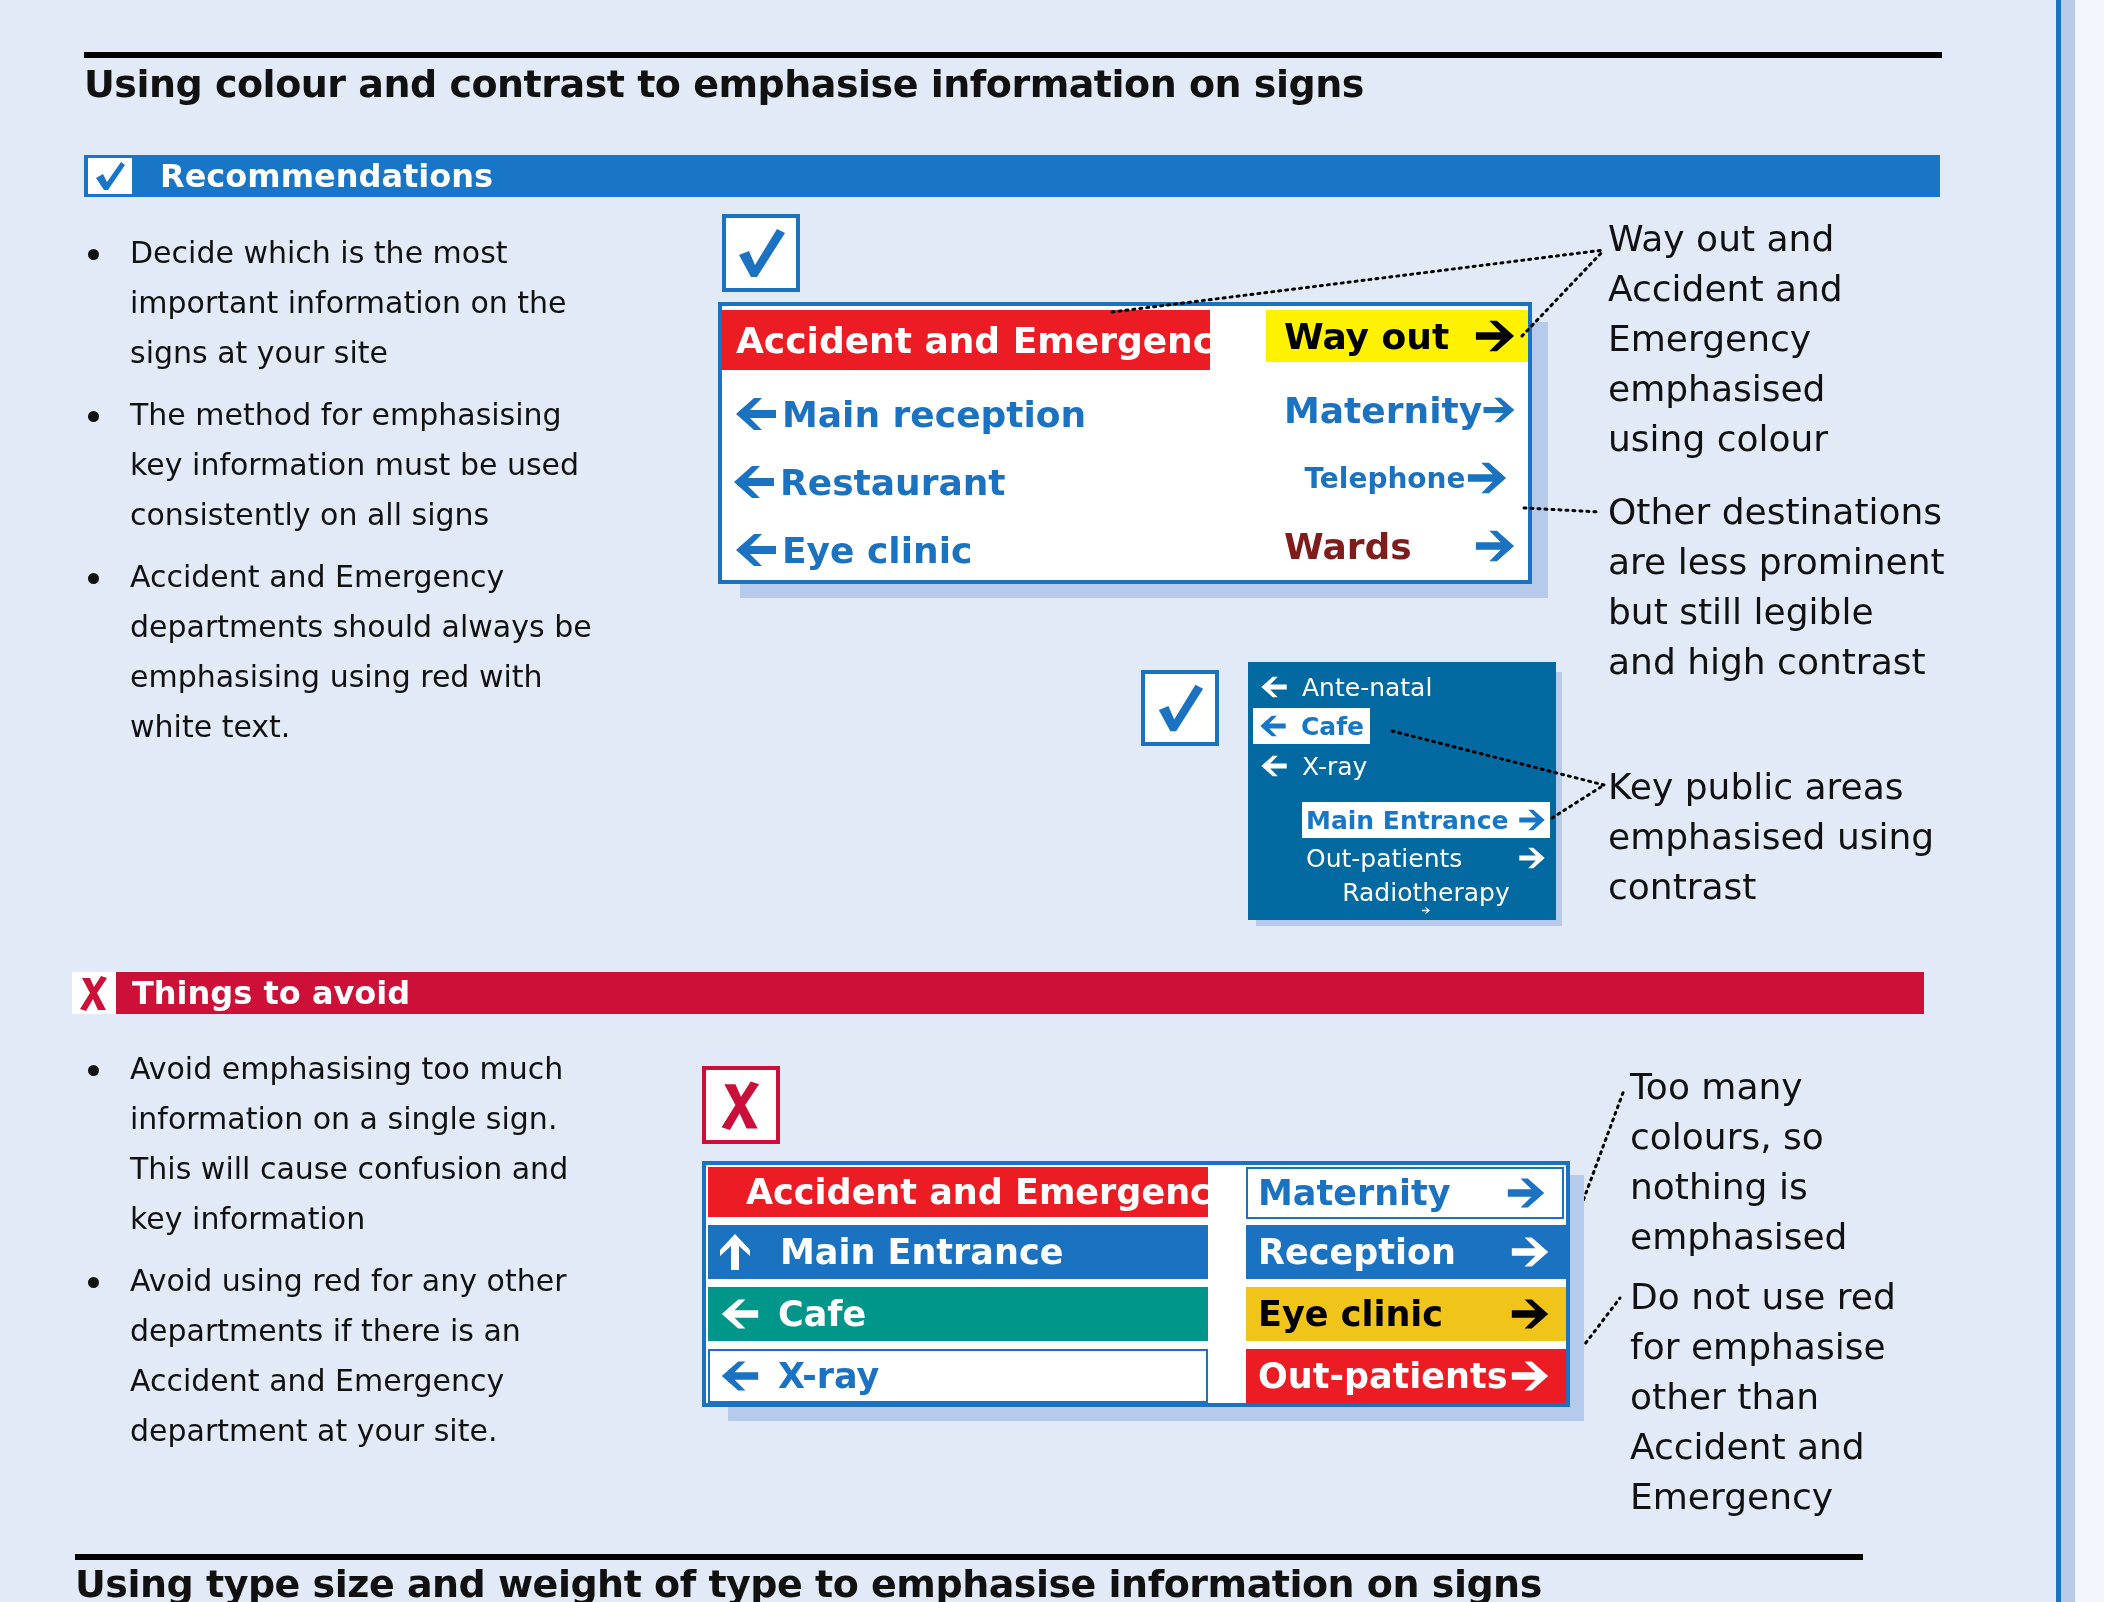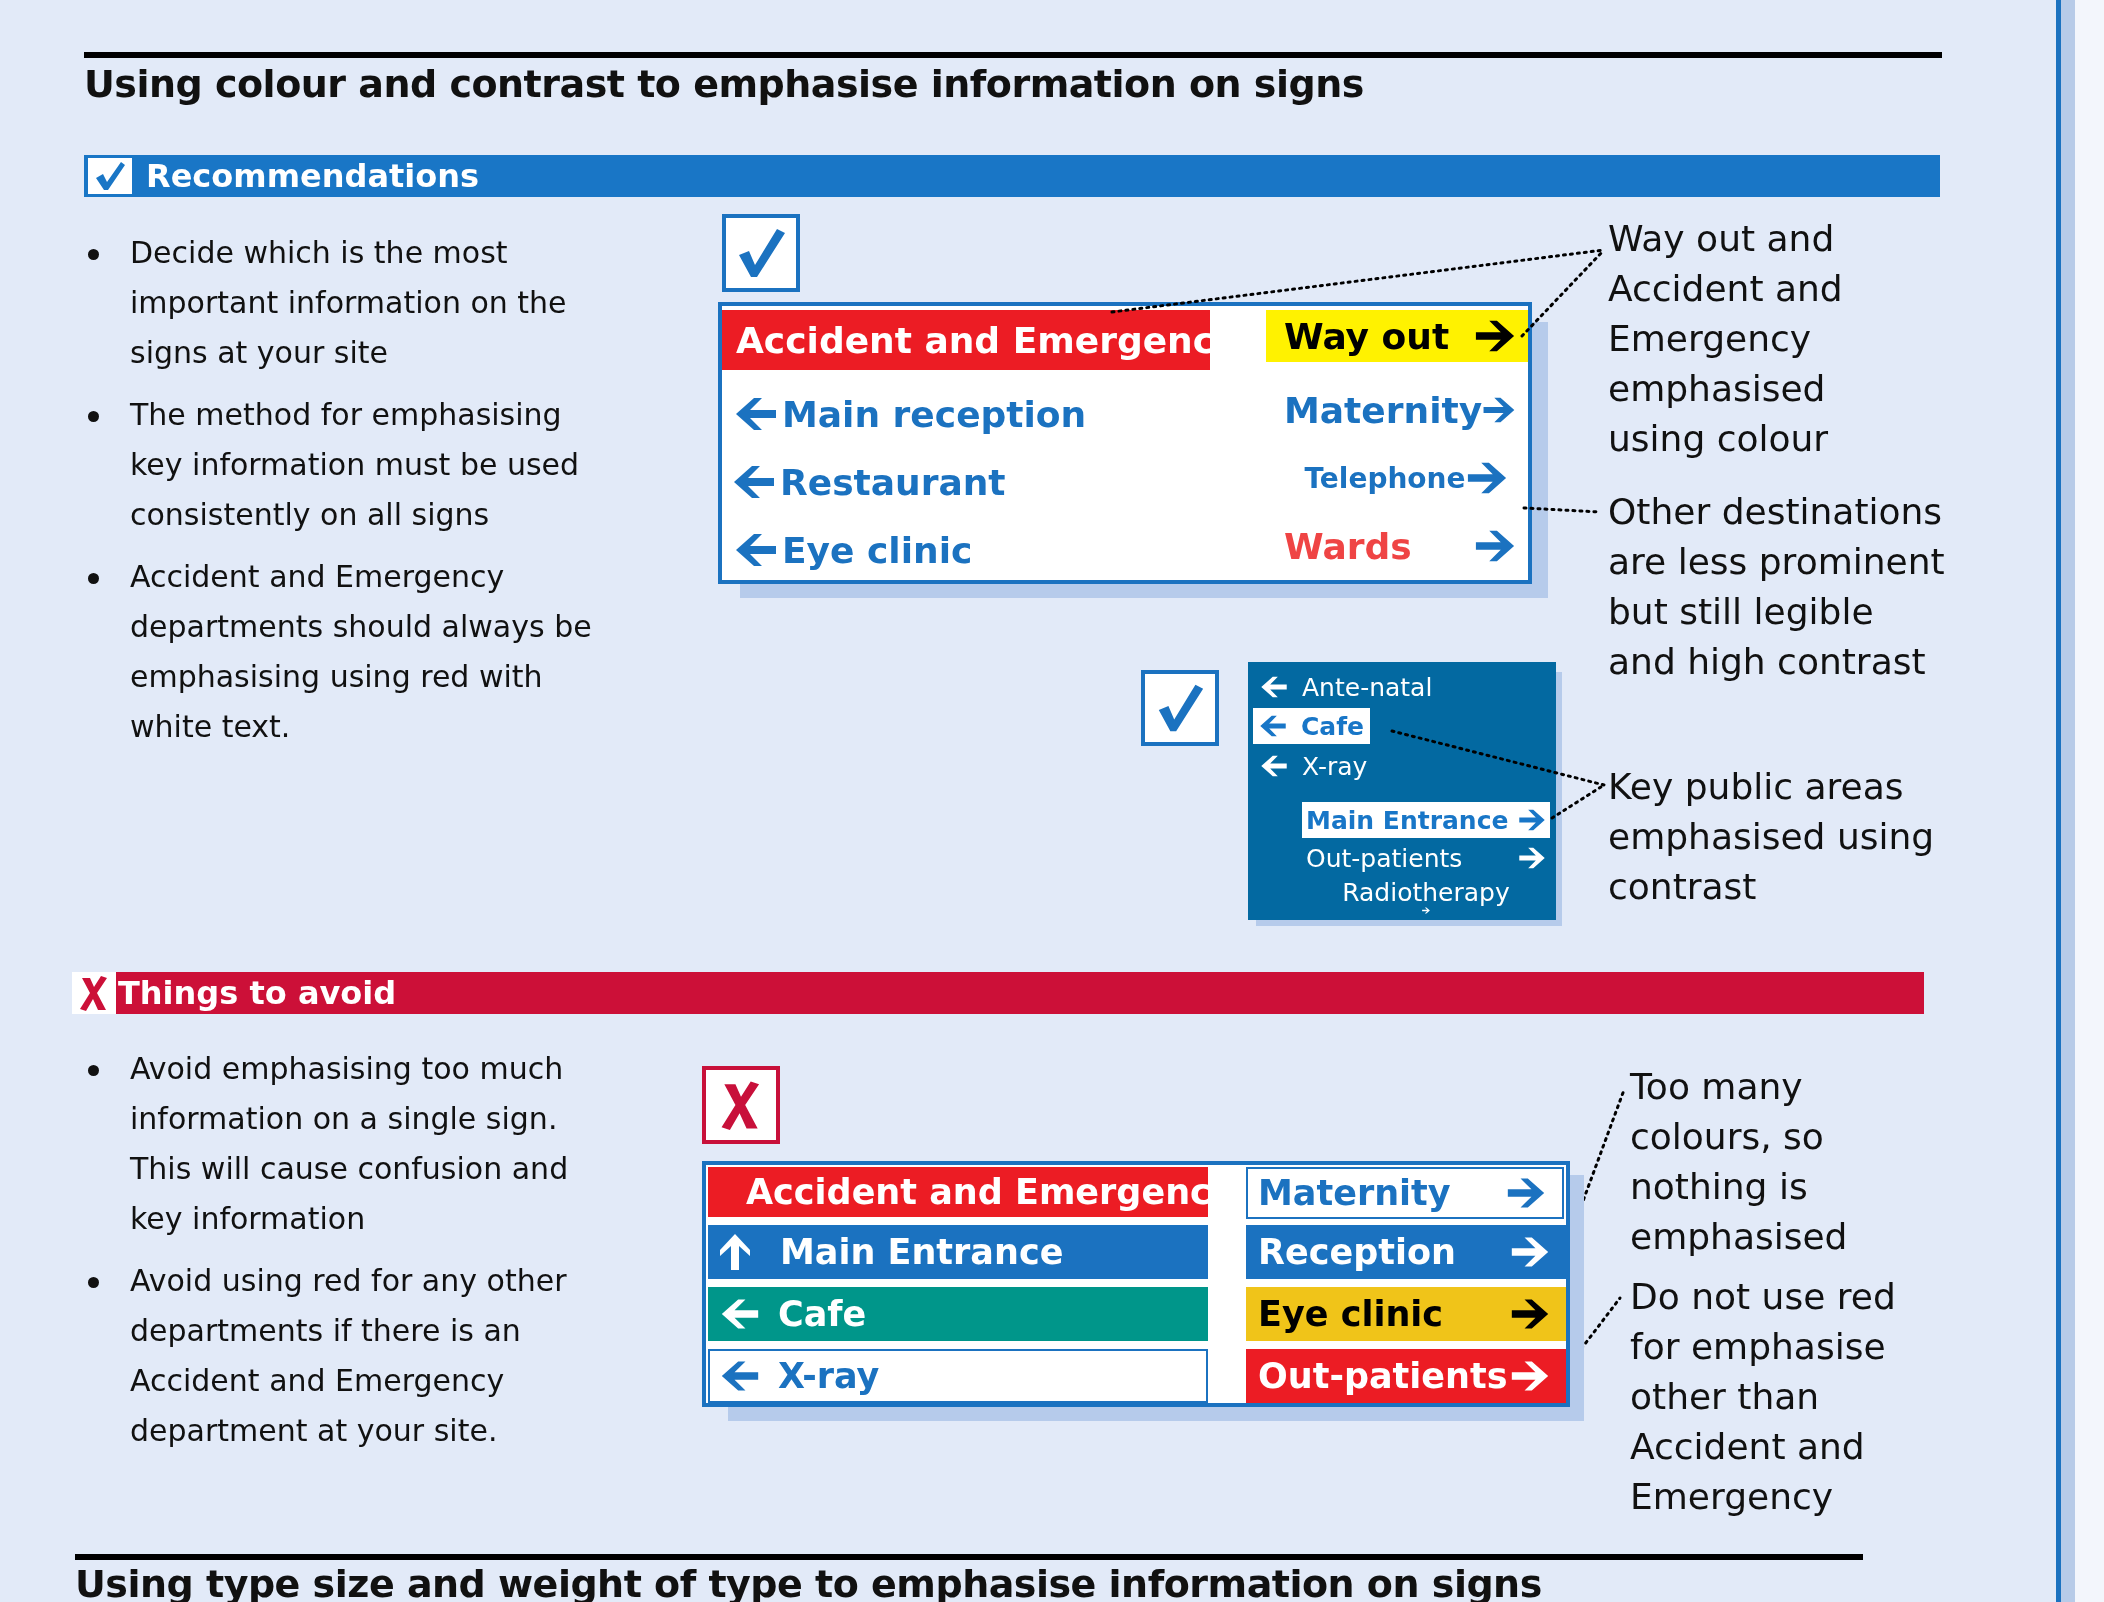--- a/index.html
+++ b/index.html
@@ -1,21 +1,21 @@
 <!DOCTYPE html>
 <html><head>
 <meta charset="utf-8">
 <style>
   * { box-sizing: border-box; margin: 0; padding: 0; }
   html, body { width: 2104px; height: 1602px; overflow: hidden; }
   body { background: #e2eaf8; font-family: "DejaVu Sans", "Liberation Sans", sans-serif; color: #111; position: relative; }
   .abs { position: absolute; }
   .rule { background: #000; height: 6px; }
   .title { font-weight: bold; font-size: 38px; letter-spacing: -0.5px; white-space: nowrap; }
-  .section-bar { display: flex; align-items: center; color: #fff; font-weight: bold; font-size: 32px; }
+  .section-bar { display: flex; align-items: center; color: #fff; font-weight: bold; font-size: 32px; gap: 14px; }
   .bar-icon { background: #fff; display: flex; align-items: center; justify-content: center; margin-right: 14px; }
   .bullets { font-size: 30px; line-height: 50px; }
   .bullets li { list-style: none; position: relative; padding-left: 44px; margin-bottom: 12px; }
   .bullets li::before { content: ""; position: absolute; left: 2px; top: 21px; width: 11px; height: 11px; background: #111; border-radius: 50%; }
   .bullet-text { display: block; }
   .tick-box { border: 4px solid #1b72c0; background: #fff; display: flex; align-items: center; justify-content: center; }
   .cross-box { border: 4px solid #c8103a; background: #fff; display: flex; align-items: center; justify-content: center; }
   .sign-shadow { background: #b6cbeb; }
   .sign { background: #fff; border: 4px solid #1b72c0; }
   .row { position: absolute; display: flex; align-items: center; font-weight: bold; white-space: nowrap; }
@@ -107,21 +107,21 @@
     <svg width="42" height="36" viewBox="0 0 44 36">
         <path d="M42 18 L24 2 L16 2 L28 14 L2 14 L2 22 L28 22 L16 34 L24 34 Z" fill="#1b72c0"></path>
       </svg>
   </div>
   <div class="row" style="left:544px; top:142px; width:262px; height:60px; color:#1b72c0; font-size:28px; padding-left:18px; justify-content:center; padding-right:0;">
     <span>Telephone</span>
     <svg width="42" height="36" viewBox="0 0 44 36">
         <path d="M42 18 L24 2 L16 2 L28 14 L2 14 L2 22 L28 22 L16 34 L24 34 Z" fill="#1b72c0"></path>
       </svg>
   </div>
-  <div class="row" style="left:544px; top:210px; width:262px; height:60px; color:#ef4444; font-size:36px; padding-left:18px; justify-content:space-between; padding-right:12px;">
+  <div class="row" style="left:544px; top:210px; width:262px; height:60px; color:#7f1d1d; font-size:36px; padding-left:18px; justify-content:space-between; padding-right:12px;">
     <span>Wards</span>
     <svg width="42" height="36" viewBox="0 0 44 36">
         <path d="M42 18 L24 2 L16 2 L28 14 L2 14 L2 22 L28 22 L16 34 L24 34 Z" fill="#1b72c0"></path>
       </svg>
   </div>
 </div>
 
 <div class="abs tick-box" style="left:1141px; top:670px; width:78px; height:76px;">
   <svg width="54" height="54" viewBox="0 0 56 56">
       <path d="M6 30 L16 26 L22 40 L44 4 L52 8 L24 52 L18 52 Z" fill="#1b72c0"></path>

